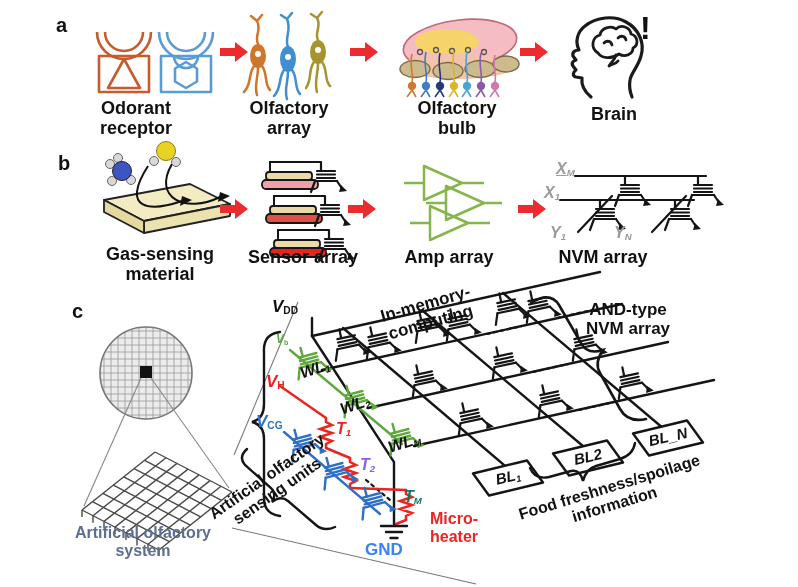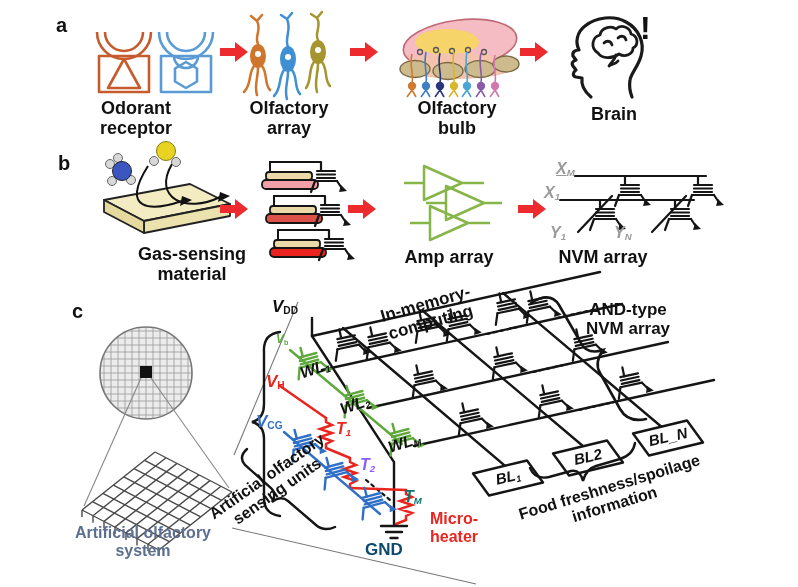--- a/index.html
+++ b/index.html
@@ -342,23 +342,26 @@
 </div>
 <div class="abs lb" style="left:457px;top:98px;">
   <div>Olfactory</div>
   <div>bulb</div>
 </div>
 <div class="abs lb" style="left:614px;top:104px;">
   <div>Brain</div>
 </div>
 <div class="abs" style="left:640px;top:10px;font-size:32px;font-weight:bold;color:#111;">!</div>
 
-<div class="abs lb" style="left:160px;top:244px;margin-left:32px;">
+<div class="abs lb" style="left:160px;top:244px;">
   <div>Gas-sensing</div>
   <div>material</div>
+</div>
+<div class="abs lb" style="left:303px;top:247px;">
+  <div>Sensor array</div>
 </div>
 <div class="abs lb" style="left:449px;top:247px;text-align:right;">
   <div>Amp array</div>
 </div>
 <div class="abs lb" style="left:603px;top:247px;">
   <div>NVM array</div>
 </div>
 
 <div class="abs b it nw" style="left:556px;top:160px;font-size:16px;color:#9a9a9a;text-decoration:underline;"><span>X</span><span class="sb">M</span></div>
 <div class="abs b it nw" style="left:544px;top:184px;font-size:16px;color:#9a9a9a;"><span>X</span><span class="sb">1</span></div>
@@ -382,21 +385,21 @@
   <div>sensing units</div>
 </div>
 <div class="abs lb" style="left:612px;top:478px;transform:translateX(-50%) rotate(-17deg);font-size:16px;">
   <div>Food freshness/spoilage</div>
   <div>information</div>
 </div>
 <div class="abs b nw" style="left:430px;top:510px;font-size:16px;color:#e8251f;line-height:1.15;">
   <div>Micro-</div>
   <div>heater</div>
 </div>
-<div class="abs b" style="left:384px;top:540px;font-size:17px;color:#0c4a6e;transform:translateX(-50%);">GND</div>
+<div class="abs b" style="left:384px;top:540px;font-size:17px;color:#3b82f6;transform:translateX(-50%);">GND</div>
 
 <div class="abs b nw" style="left:272px;top:297px;font-size:17px;color:#111;"><span class="it">V</span><span class="sb">DD</span></div>
 <div class="abs b nw" style="left:276px;top:332px;font-size:12px;color:#5fa83d;"><span class="it">V</span><span class="sb">b</span></div>
 <div class="abs b nw" style="left:266px;top:372px;font-size:17px;color:#e8251f;"><span class="it">V</span><span class="sb">H</span></div>
 <div class="abs b nw" style="left:256px;top:412px;font-size:17px;color:#2f6fc6;"><span class="it">V</span><span class="sb">CG</span></div>
 
 <div class="abs b it nw" style="left:300px;top:360px;font-size:16px;color:#111;transform:rotate(-18deg);"><span>WL</span><span class="sb">1</span></div>
 <div class="abs b it nw" style="left:340px;top:396px;font-size:16px;color:#111;transform:rotate(-18deg);"><span>WL</span><span class="sb">2</span></div>
 <div class="abs b it nw" style="left:388px;top:434px;font-size:16px;color:#111;transform:rotate(-18deg);"><span>WL</span><span class="sb">M</span></div>
 

